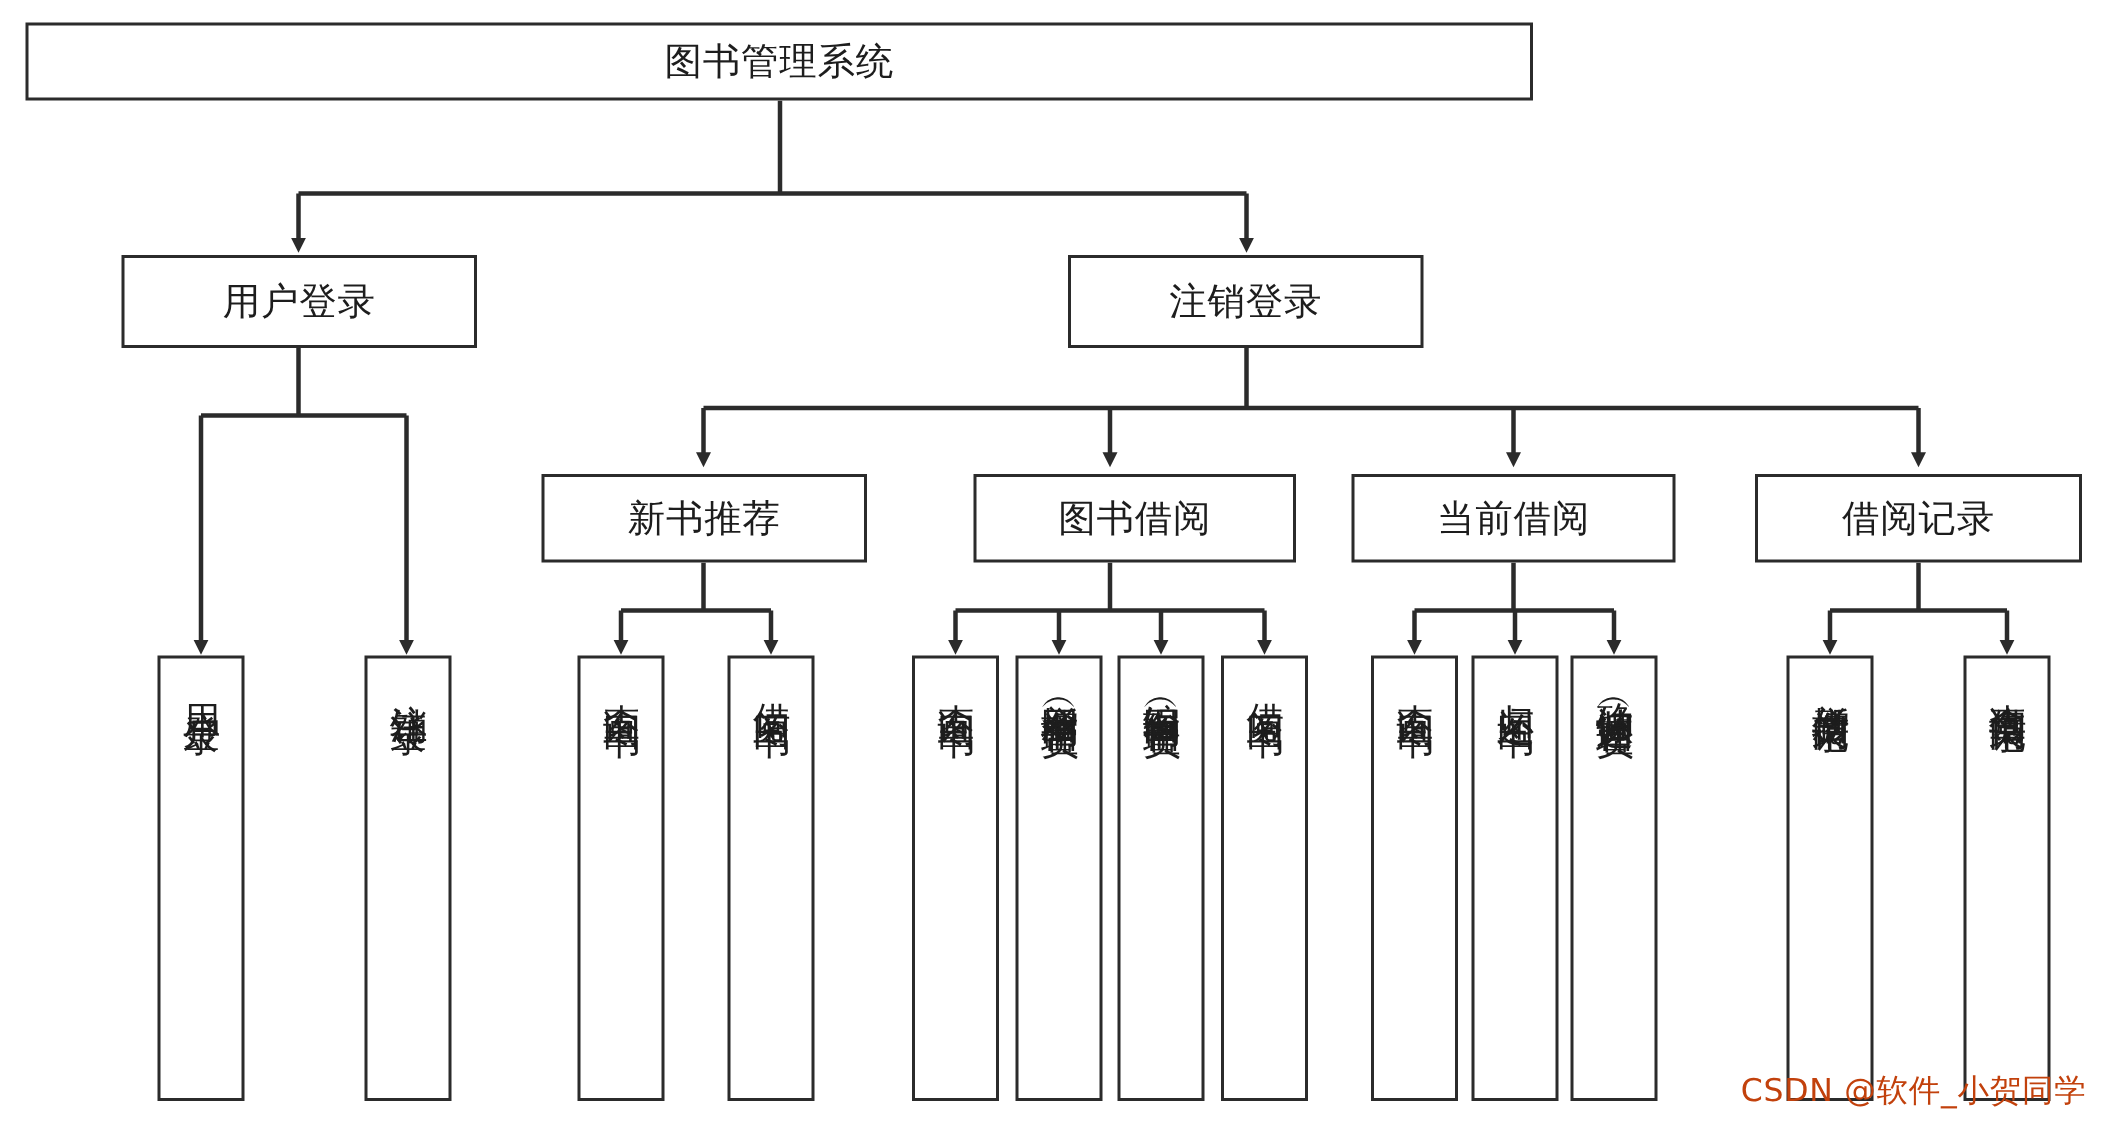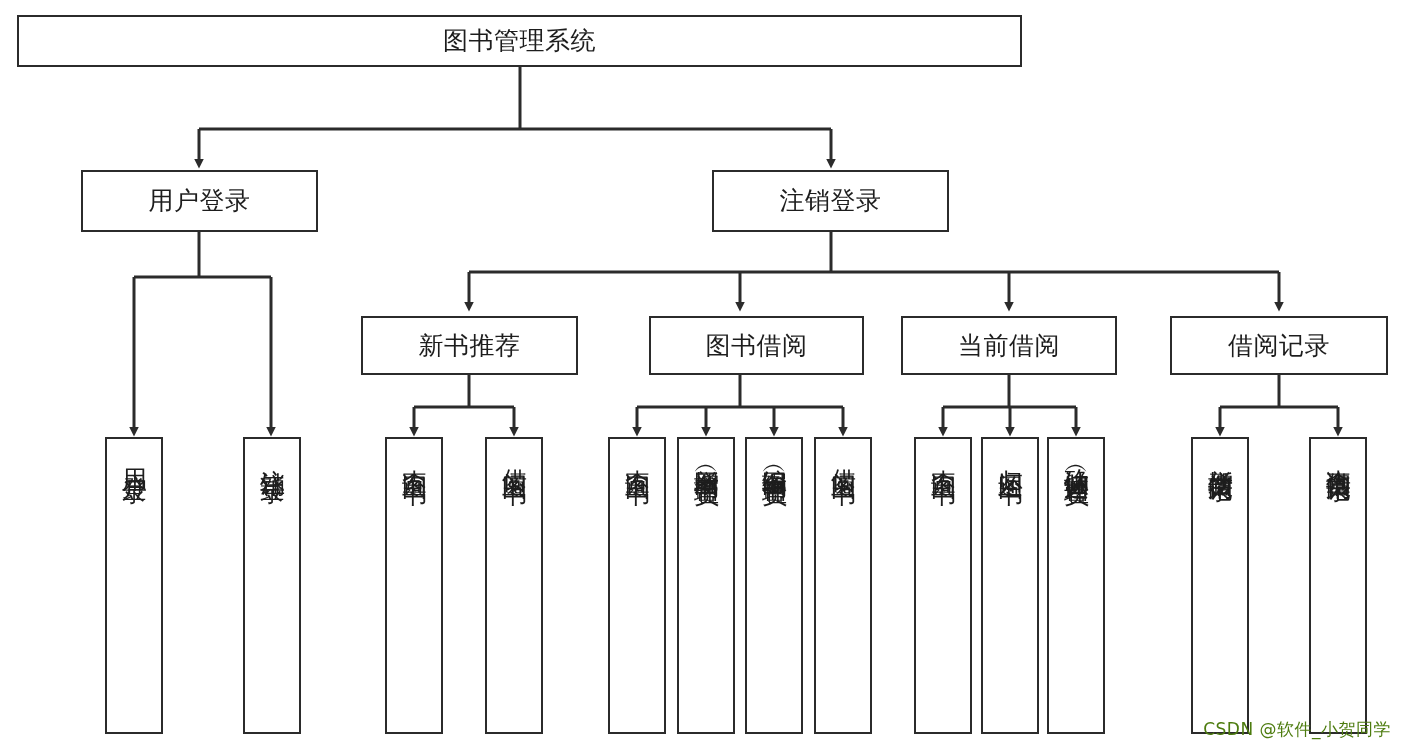--- a/index.html
+++ b/index.html
@@ -62,22 +62,22 @@
     margin-top:4px;
   }
   .node.vert.long .node-label{
     letter-spacing:2px;
   }
   
   #watermark{
     position:absolute;
     right:14px;
     bottom:6px;
-    font-size:17px;
-    color:#4d7c0f;
+    font-size:21px;
+    color:#c2410c;
     letter-spacing:0.5px;
     z-index:9;
     white-space:nowrap;
     font-family:"DejaVu Sans","Liberation Sans",sans-serif;
   }
 </style>
 </head>
 <body>
 
 <div id="diagram-root">

